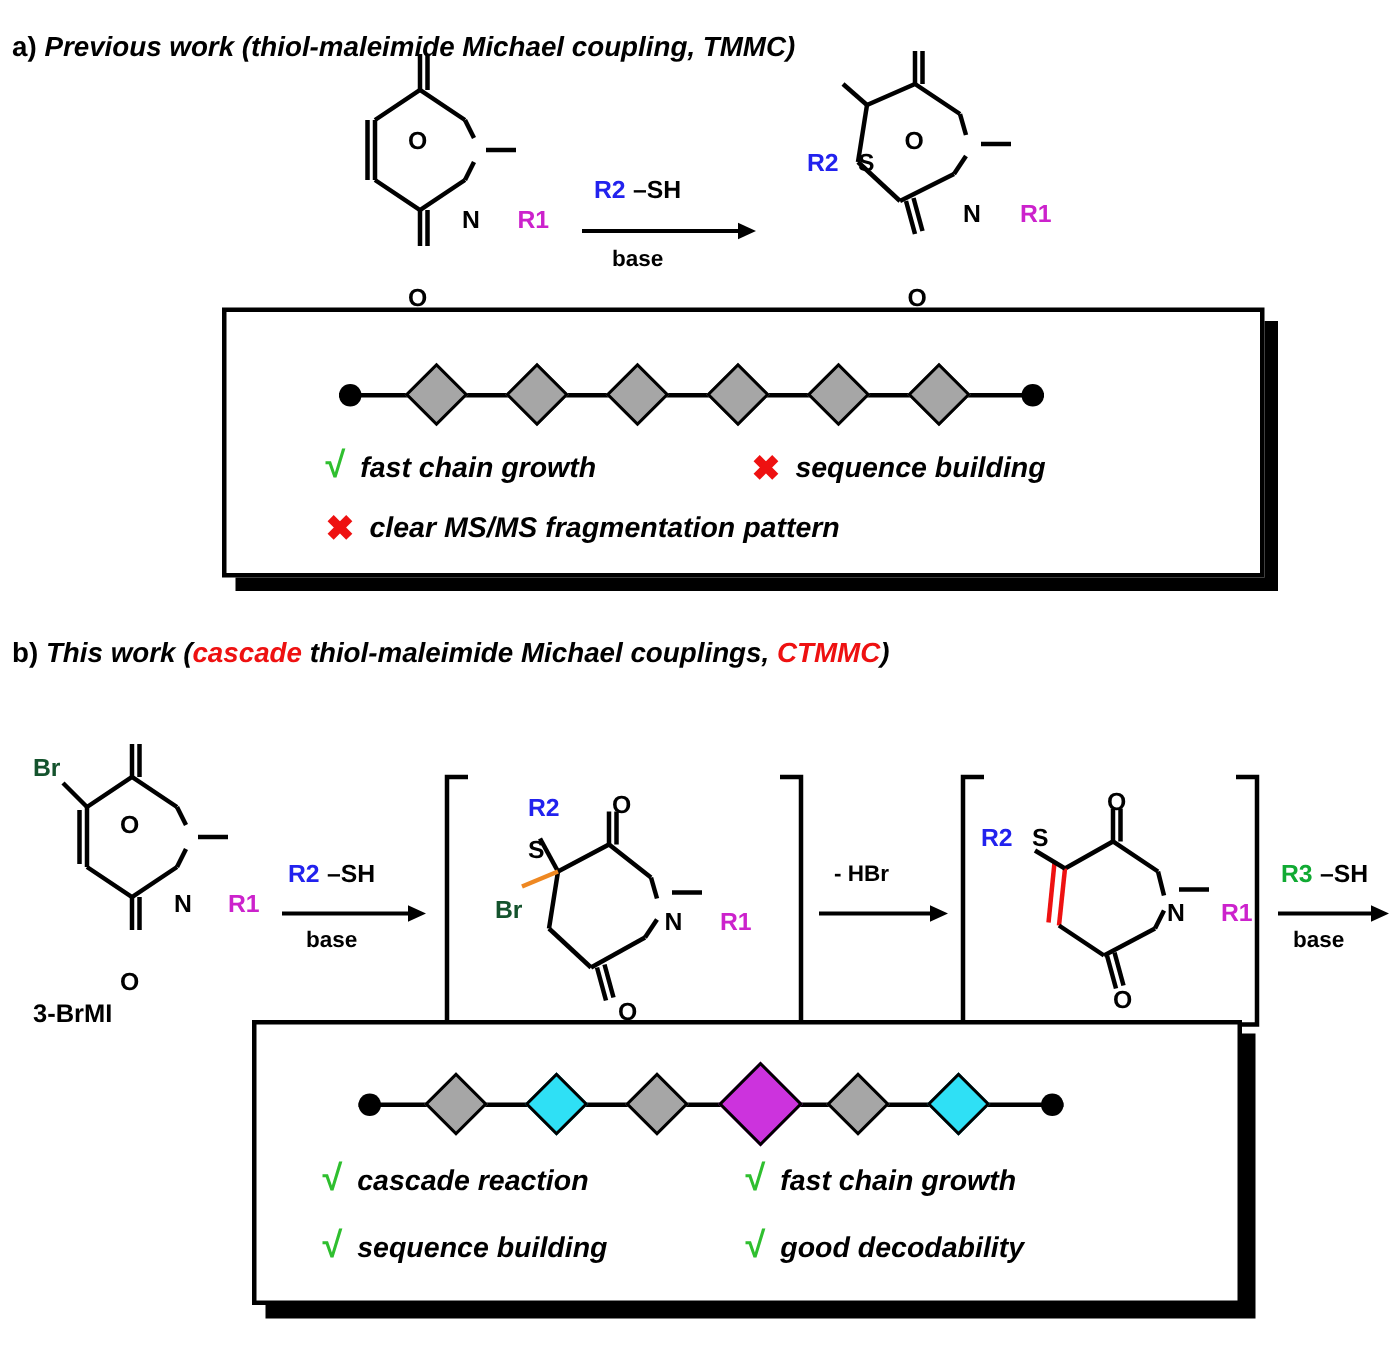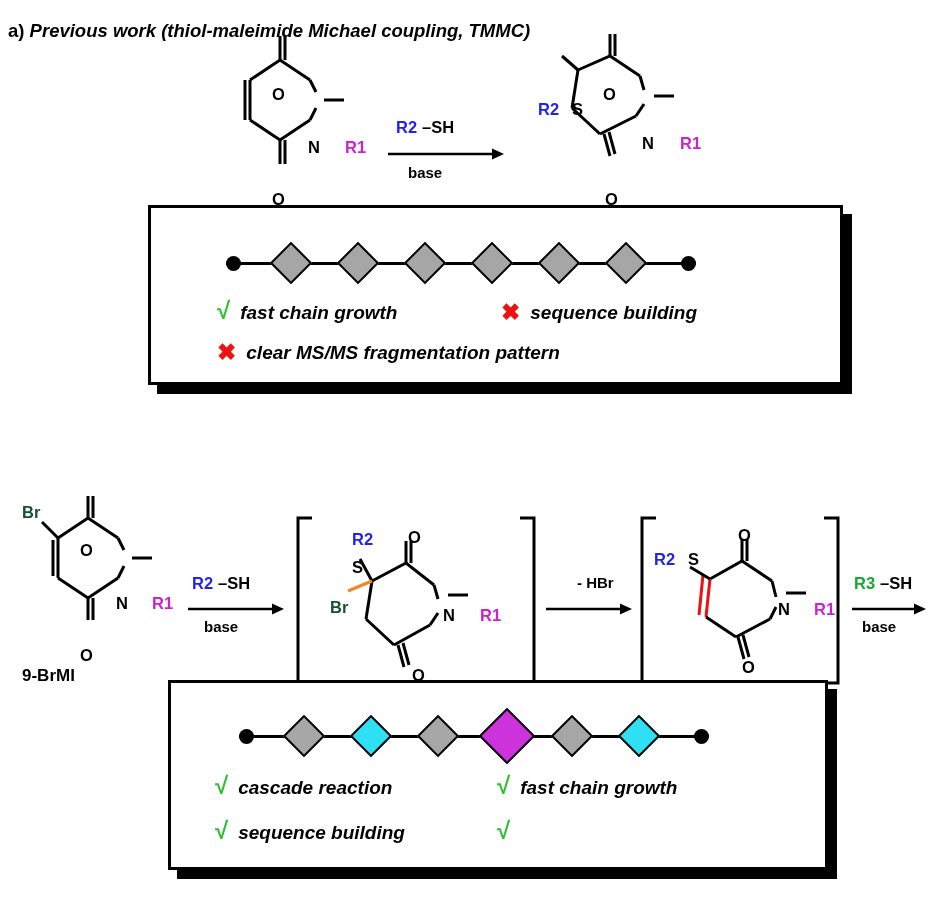--- a/index.html
+++ b/index.html
@@ -170,20 +170,25 @@
     </div>
     <div class="feat-row" style="left:66px;top:133px;">
       <span class="mark-no">✖</span>
       <span class="feat-text">clear MS/MS fragmentation pattern</span>
     </div>
   </div>
 </div>
 
 <div class="panel" style="top:418px;height:487px;">
 
+  <div class="caption" style="position:absolute;left:8px;top:6px;">
+    <span class="roman">b)</span>
+    <span>This work</span>
+    <span>(</span><span class="red">cascade</span><span> thiol-maleimide Michael couplings, </span><span class="red">CTMMC</span><span>)</span>
+  </div>
 
   <div class="chem" style="left:0;top:40px;width:931px;height:200px;">
 
     <svg width="140" height="140" style="position:absolute;left:40px;top:50px;">
       <path d="M 18,30 L 48,10 L 78,30" fill="none" stroke="#000" stroke-width="3"></path>
       <path d="M 18,30 L 18,70" fill="none" stroke="#000" stroke-width="3"></path>
       <path d="M 13,32 L 13,68" fill="none" stroke="#000" stroke-width="3"></path>
       <path d="M 18,70 L 48,90 L 78,70" fill="none" stroke="#000" stroke-width="3"></path>
       <path d="M 48,10 L 48,-12" fill="none" stroke="#000" stroke-width="3"></path>
       <path d="M 53,10 L 53,-12" fill="none" stroke="#000" stroke-width="3"></path>
@@ -192,21 +197,21 @@
       <path d="M 18,30 L 2,14" fill="none" stroke="#000" stroke-width="3"></path>
       <path d="M 78,30 L 84,42" fill="none" stroke="#000" stroke-width="3"></path>
       <path d="M 78,70 L 84,58" fill="none" stroke="#000" stroke-width="3"></path>
       <path d="M 92,50 L 112,50" fill="none" stroke="#000" stroke-width="3"></path>
     </svg>
     <span class="lbl orange" style="left:22px;top:45px;">Br</span>
     <span class="lbl black" style="left:80px;top:83px;">O</span>
     <span class="lbl black" style="left:80px;top:188px;">O</span>
     <span class="lbl black" style="left:116px;top:136px;">N</span>
     <span class="lbl magenta" style="left:152px;top:136px;">R1</span>
-    <span class="name" style="left:22px;top:208px;">9-BrMI</span>
+    <span class="name" style="left:22px;top:208px;">3-BrMI</span>
 
     <svg width="100" height="20" style="position:absolute;left:188px;top:142px;">
       <path d="M 0,9 L 84,9" stroke="#000" stroke-width="2.6" fill="none"></path>
       <polygon points="84,3.5 96,9 84,14.5" fill="#000"></polygon>
     </svg>
     <span class="lbl blue" style="left:192px;top:116px;">R2</span>
     <span class="lbl black" style="left:218px;top:116px;">–SH</span>
     <span class="arrowlbl" style="left:204px;top:160px;">base</span>
 
     <svg width="250" height="170" style="position:absolute;left:294px;top:60px;">
@@ -234,21 +239,21 @@
     <span class="lbl orange" style="left:330px;top:140px;">Br</span>
     <span class="lbl black" style="left:408px;top:70px;">O</span>
     <span class="lbl black" style="left:412px;top:208px;">O</span>
     <span class="lbl black" style="left:443px;top:148px;">N</span>
     <span class="lbl magenta" style="left:480px;top:148px;">R1</span>
 
     <svg width="90" height="20" style="position:absolute;left:546px;top:142px;">
       <path d="M 0,9 L 74,9" stroke="#000" stroke-width="2.6" fill="none"></path>
       <polygon points="74,3.5 86,9 74,14.5" fill="#000"></polygon>
     </svg>
-    <span class="arrowlbl" style="left:577px;top:116px;">- HBr</span>
+    <span class="arrowlbl" style="left:556px;top:116px;">- HBr</span>
 
     <svg width="210" height="170" style="position:absolute;left:638px;top:60px;">
       <path d="M 18,0 L 4,0 L 4,165 L 18,165" fill="none" stroke="#000" stroke-width="3"></path>
       <path d="M 186,0 L 200,0 L 200,165 L 186,165" fill="none" stroke="#000" stroke-width="3"></path>
     </svg>
 
     <svg width="160" height="150" style="position:absolute;left:676px;top:75px;">
       <path d="M 34,46 L 66,28 L 96,48" fill="none" stroke="#000" stroke-width="3"></path>
       <path d="M 34,46 L 30,84" fill="none" stroke="#ee1111" stroke-width="3"></path>
       <path d="M 27,42 L 23,82" fill="none" stroke="#ee1111" stroke-width="3"></path>
@@ -300,20 +305,21 @@
     <div class="feat-row" style="left:326px;top:93px;">
       <span class="mark-ok">√</span>
       <span class="feat-text">fast chain growth</span>
     </div>
     <div class="feat-row" style="left:44px;top:138px;">
       <span class="mark-ok">√</span>
       <span class="feat-text">sequence building</span>
     </div>
     <div class="feat-row" style="left:326px;top:138px;">
       <span class="mark-ok">√</span>
+      <span class="feat-text">good decodability</span>
     </div>
   </div>
 
   <div class="chem" style="left:0;top:40px;width:931px;height:200px;">
     <svg width="120" height="150" style="position:absolute;left:862px;top:75px;">
       <path d="M 20,48 L 52,30 L 82,50" fill="none" stroke="#000" stroke-width="3" style="display:none"></path>
     </svg>
   </div>
 </div>
 

